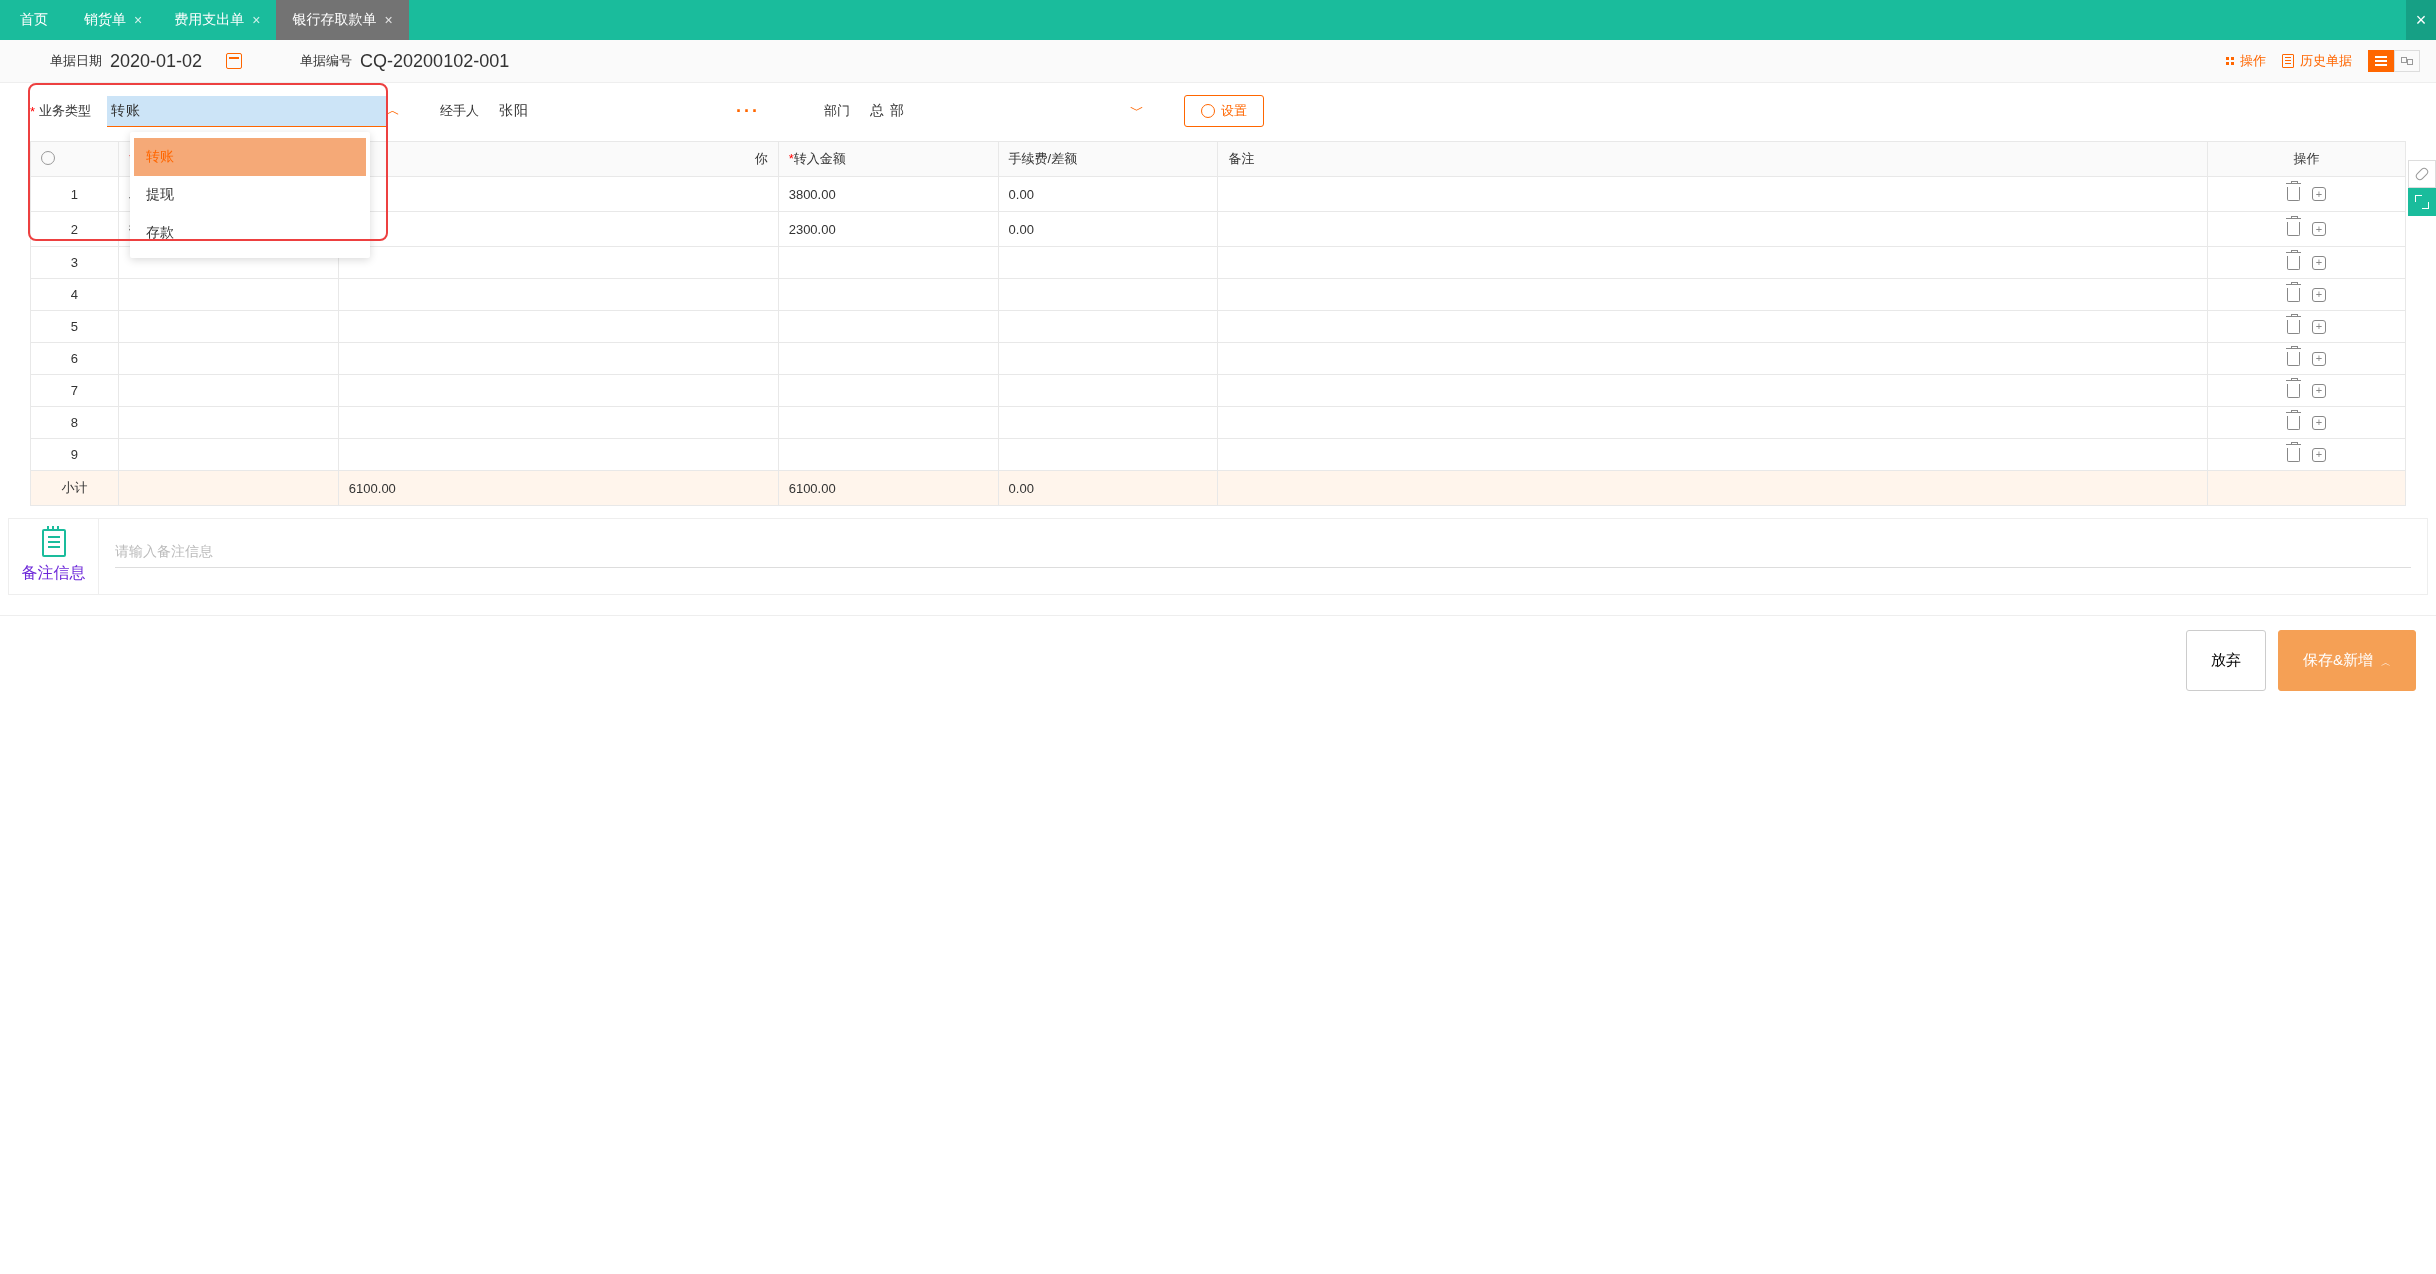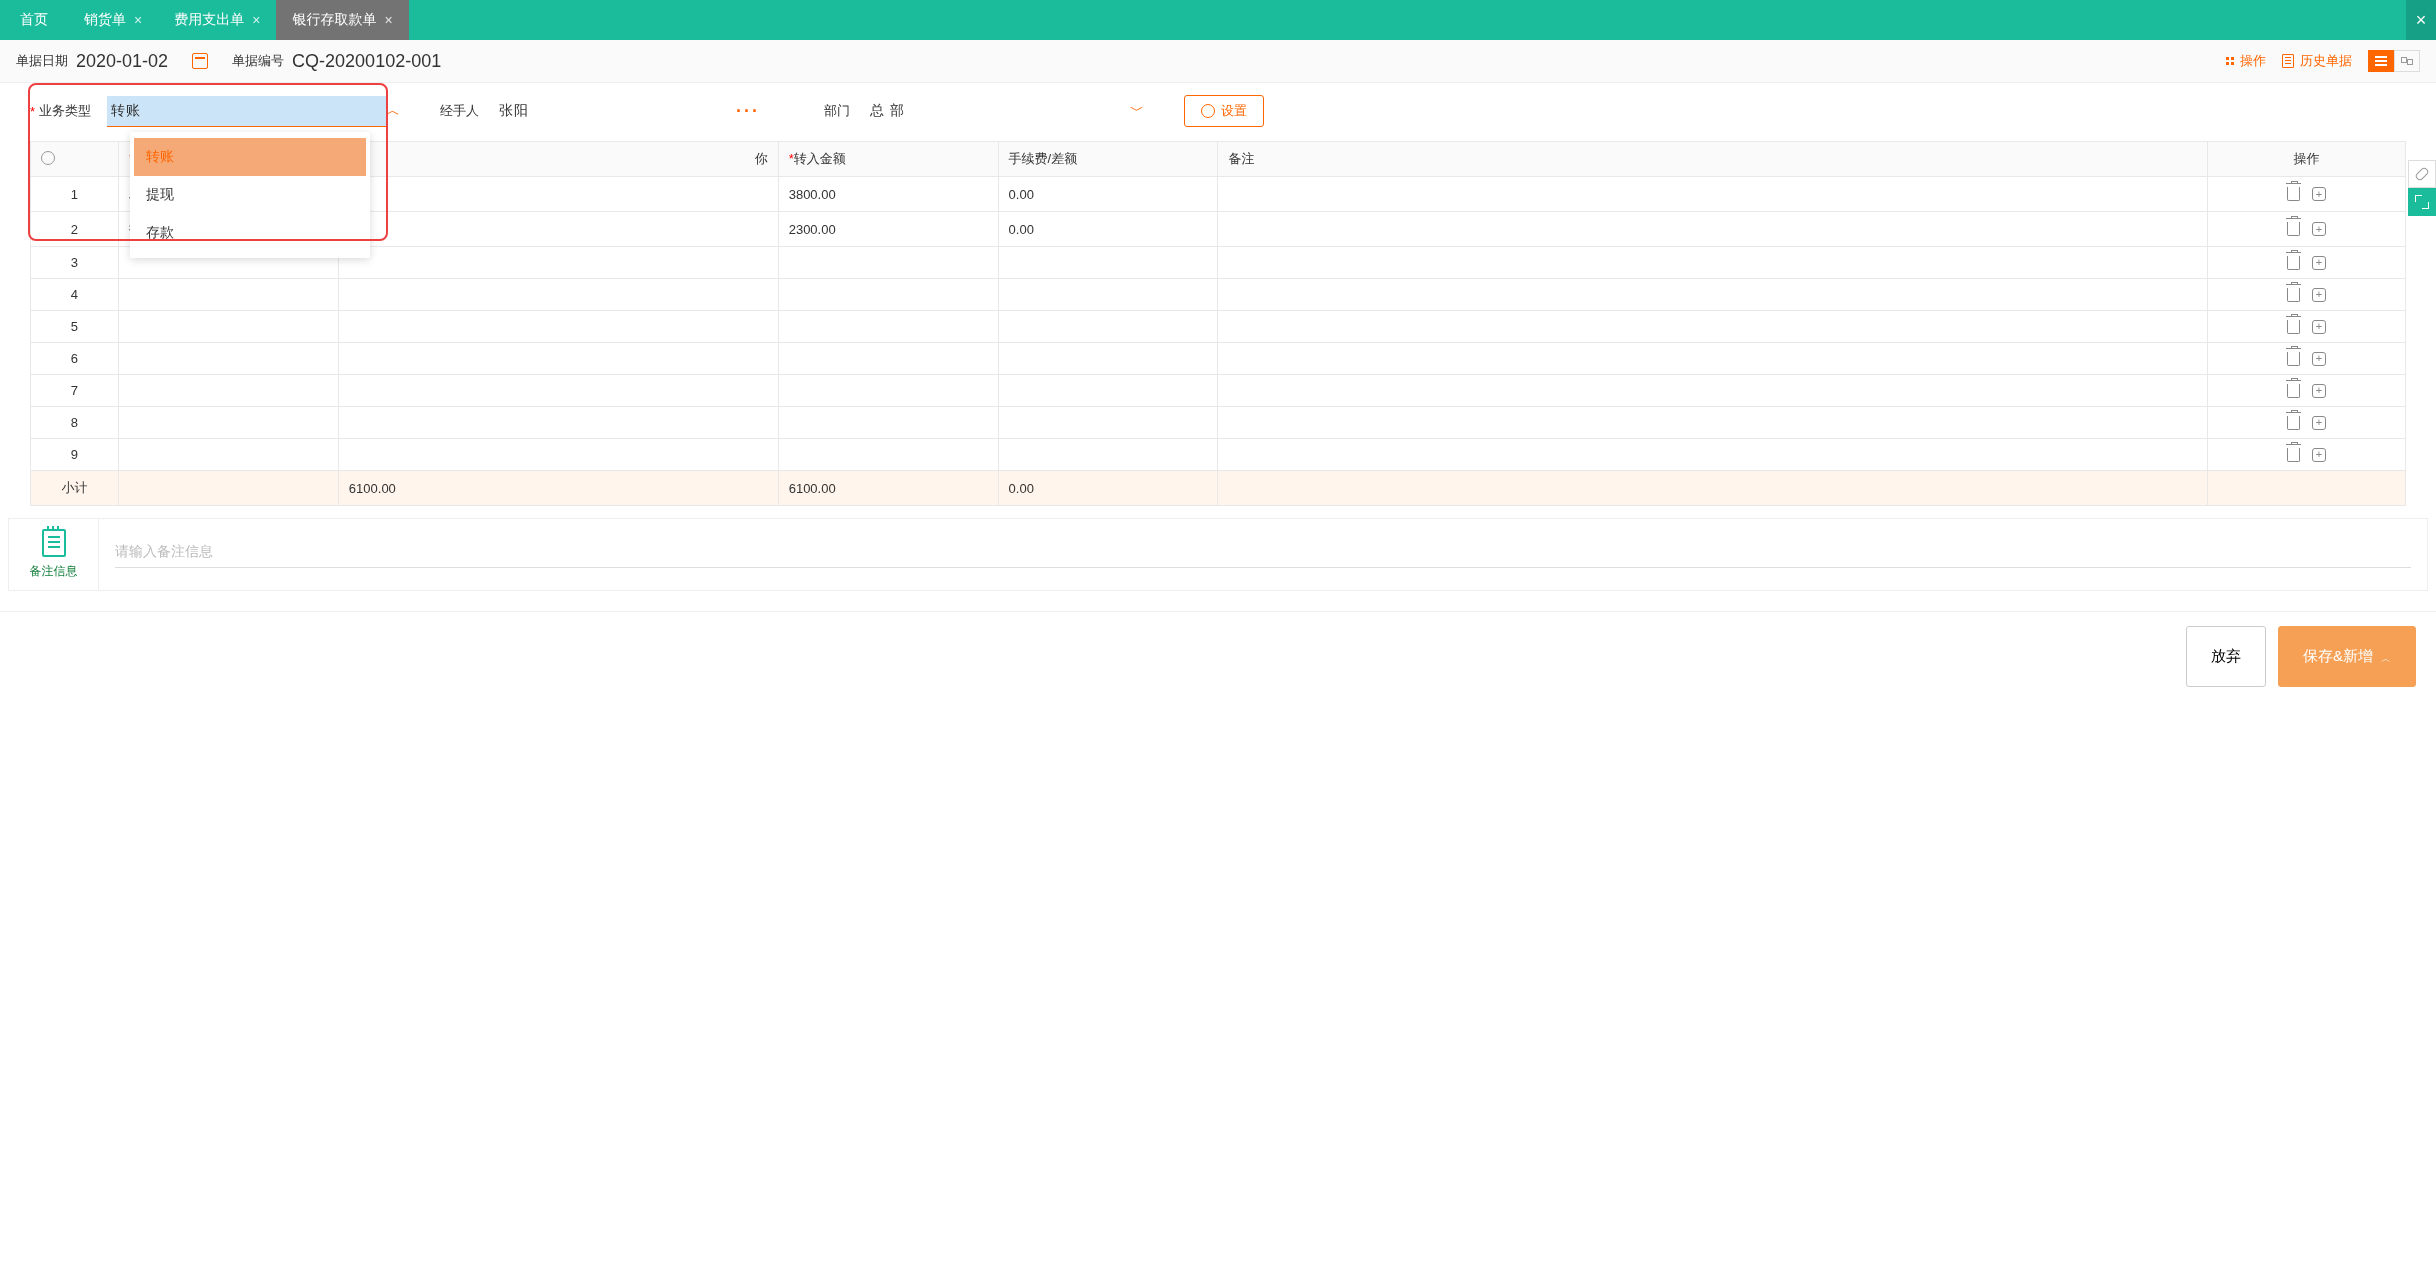--- a/index.html
+++ b/index.html
@@ -8,21 +8,21 @@
 
 .top-tabs { background: #1abc9c; display: flex; height: 40px; align-items: stretch; position: relative; }
 .tab { display: flex; align-items: center; padding: 0 16px; color: #fff; cursor: pointer; font-size: 14px; gap: 8px; }
 .tab.home { padding: 4px 20px; }
 .tab.active { background: #737373; }
 .tab-close { font-size: 14px; opacity: 0.8; }
 .top-close { position: absolute; right: 0; top: 0; width: 30px; height: 40px; background: #16a085; display: flex; align-items: center; justify-content: center; color: #fff; font-size: 18px; cursor: pointer; }
 
 
 .info-bar { display: flex; align-items: center; padding: 10px 16px; background: #fafafa; border-bottom: 1px solid #eee; font-size: 13px; }
-.info-bar .label { color: #333; margin-right: 8px; }
+.info-bar .label { color: #333; margin-right: 8px; margin-left: 34px; }
 .info-bar .value { color: #333; margin-right: 24px; font-size: 18px; }
 .cal-icon { display: inline-block; width: 16px; height: 16px; border: 1.5px solid #f60; border-radius: 2px; position: relative; margin-right: 24px; }
 .cal-icon::before { content: ''; position: absolute; top: 3px; left: 2px; right: 2px; height: 1.5px; background: #f60; }
 .info-bar .right { margin-left: auto; display: flex; align-items: center; gap: 16px; }
 .grid-icon { display: inline-flex; gap: 6px; align-items: center; color: #f60; }
 .grid-icon .dots { display: inline-grid; grid-template-columns: repeat(2,3px); grid-template-rows: repeat(2,3px); gap: 2px; }
 .grid-icon .dots span { background: #f60; width: 3px; height: 3px; }
 .hist-icon { display: inline-flex; gap: 6px; align-items: center; color: #f60; }
 .hist-icon .doc { width: 12px; height: 14px; border: 1.5px solid #f60; border-radius: 1px; position: relative; }
 .hist-icon .doc::before { content: ''; position: absolute; top: 2px; left: 2px; right: 2px; height: 1px; background: #f60; box-shadow: 0 3px 0 #f60, 0 6px 0 #f60; }
@@ -74,21 +74,21 @@
 .add-ic::before { content: '+'; position: absolute; inset: 0; display: flex; align-items: center; justify-content: center; font-size: 11px; color: #888; line-height: 1; }
 .subtotal-row td { background: #fff5ec; border: 1px solid #e8e8e8; }
 .subtotal-row .lbl { text-align: center; margin-left: 32px; }
 
 
 .remarks { display: flex; margin: 12px 8px 0; border: 1px solid #eee; }
 .remarks-left { width: 90px; display: flex; flex-direction: column; align-items: center; justify-content: center; gap: 6px; border-right: 1px solid #eee; padding: 10px; }
 .note-ic { width: 24px; height: 28px; border: 2px solid #1abc9c; border-radius: 2px; position: relative; }
 .note-ic::before { content: ''; position: absolute; top: -5px; left: 3px; right: 3px; height: 5px; background: repeating-linear-gradient(90deg, #1abc9c 0 2px, transparent 2px 5px); }
 .note-ic::after { content: ''; position: absolute; top: 5px; left: 4px; right: 4px; height: 2px; background: #1abc9c; box-shadow: 0 5px 0 #1abc9c, 0 10px 0 #1abc9c; }
-.remarks-left .txt { color: #15803d; font-size: 12px; }
+.remarks-left .txt { color: #6d28d9; font-size: 16px; }
 .remarks-input { flex: 1; padding: 16px; }
 .remarks-input input { width: 100%; border: none; border-bottom: 1px solid #ddd; padding: 8px 0; font-size: 14px; outline: none; }
 .remarks-input input::placeholder { color: #bbb; }
 
 
 .footer { display: flex; justify-content: flex-end; gap: 12px; padding: 14px 20px; border-top: 1px solid #eee; margin-top: 20px; }
 .btn { padding: 20px 24px; border-radius: 3px; font-size: 15px; cursor: pointer; border: 1px solid #ccc; background: #fff; }
 .btn.primary { background: #f5a055; border-color: #f5a055; color: #fff; display: flex; align-items: flex-end; gap: 8px; }
 .btn.primary .caret { font-size: 10px; }
 

